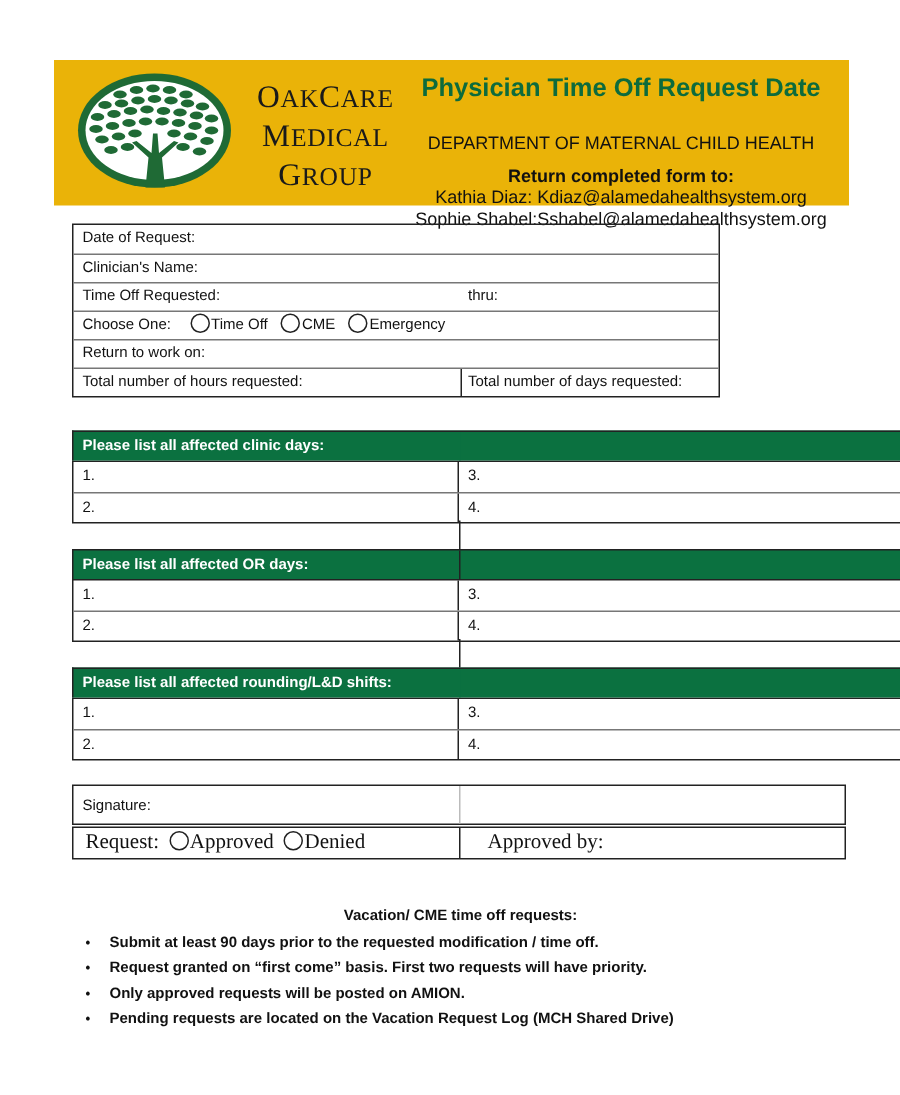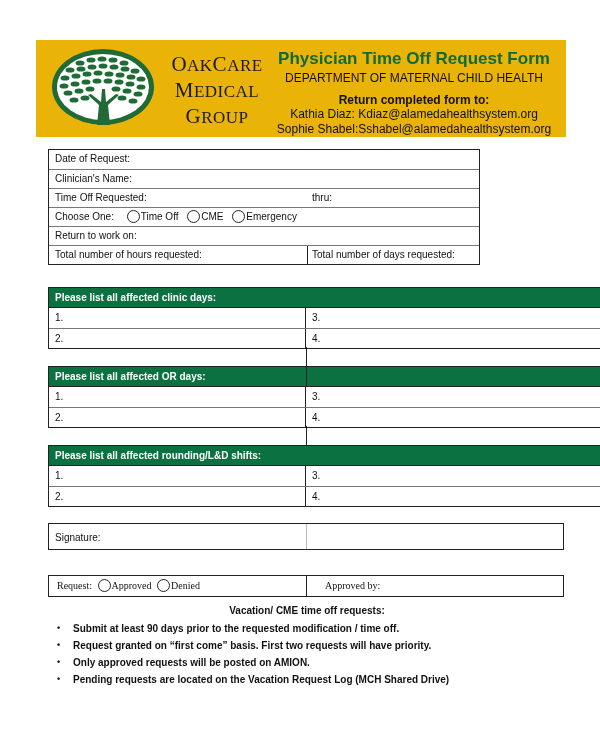--- a/index.html
+++ b/index.html
@@ -6,21 +6,21 @@
   body { width:600px; height:730px; background:#ffffff; position:relative; overflow:hidden;
          font-family:"Liberation Sans", sans-serif; color:#111; }
   .banner { position:absolute; left:36px; top:40px; width:530px; height:97px; background:#eab308; }
   .logo { position:absolute; left:14px; top:7px; width:106px; height:80px; }
   .brand { position:absolute; left:131px; top:12px; width:100px; font-family:"Liberation Serif", serif;
            color:#1a1a1a; line-height:24px; text-align:center; }
   .brand .line { display:block; font-size:17px; letter-spacing:0.5px; }
   .brand .line .cap { font-size:21px; }
   .title-block { position:absolute; left:228px; top:8px; width:300px; text-align:center; }
   .form-title { font-size:17px; font-weight:bold; color:#0d6b3c; line-height:22px; }
-  .dept { font-size:12px; margin-top:0; line-height:16px; }
+  .dept { font-size:12px; margin-top:17px; line-height:16px; }
   .return { font-size:12px; font-weight:bold; margin-top:7px; line-height:14px; }
   .contact { font-size:12px; line-height:15px; }
 
   .tbl { position:absolute; left:48px; width:432px; border:1.3px solid #222; box-sizing:border-box; }
   .row { position:relative; height:19px; border-top:1.3px solid #777; box-sizing:border-box;
          font-size:10px; line-height:18px; padding-left:6px; }
   .row:first-child { border-top:none; }
   .row .rcol { position:absolute; left:258px; top:0; bottom:0; border-left:1.3px solid #222; padding-left:4px; }
   .row .thru { position:absolute; left:263px; top:0; }
   .radio { display:inline-block; width:13px; height:13px; border:1.2px solid #222; border-radius:50%;
@@ -34,22 +34,22 @@
   .sect .hdr.divided .split { border-left:1.3px solid #222; }
   .sect .body { border:1.3px solid #222; box-sizing:border-box; }
   .sect .r { position:relative; height:20px; border-top:1.3px solid #777; box-sizing:border-box; font-size:10px; line-height:19px; padding-left:6px; }
   .sect .r:first-child { border-top:none; }
   .sect .r .rcol { position:absolute; left:256px; top:0; bottom:0; border-left:1.3px solid #222; padding-left:6px; }
   .gapline { position:absolute; left:306px; width:0; border-left:1.3px solid #222; }
 
   .sig { position:absolute; left:48px; top:523px; width:516px; height:27px; border:1.3px solid #222; box-sizing:border-box;
          font-size:10px; line-height:27px; padding-left:6px; }
   .sig .faint { position:absolute; left:257px; top:0; bottom:0; border-left:1px solid #bbb; }
-  .appr { position:absolute; left:48px; top:575px; width:516px; height:22px; border:1.3px solid #222; box-sizing:border-box;
-          font-family:"Liberation Serif", serif; font-size:10px; line-height:20px; padding-left:8px; }
+  .appr { position:absolute; left:48px; top:551px; width:516px; height:22px; border:1.3px solid #222; box-sizing:border-box;
+          font-family:"Liberation Serif", serif; font-size:14px; line-height:20px; padding-left:8px; }
   .appr .rcol { position:absolute; left:257px; top:0; bottom:0; border-left:1.3px solid #222; padding-left:18px; }
   .appr .radio { margin:0 1px 2px 3px; }
 
   .notes { position:absolute; left:57px; top:603px; width:500px; font-size:10px; }
   .notes .nh { font-weight:bold; line-height:16px;text-align:center; }
   .notes ul { margin:1px 0 0 0; padding:0; list-style:none;font-weight:bold; }
   .notes li { position:relative; padding-left:16px; line-height:17px; }
   .notes li::before { content:"•"; position:absolute; left:0; font-size:9px; }
 </style>
 </head>
@@ -100,21 +100,21 @@
         <ellipse cx="83" cy="54" rx="4.5" ry="2.6"></ellipse>
       <path d="M47 78 L49 58 L38 48 L41 47 L51 55 L52 42 L55 42 L56 55 L66 47 L69 48 L58 58 L60 78 Z"></path>
     </g>
   </svg>
   <div class="brand">
     <span class="line"><span class="cap">O</span><span>AK</span><span class="cap">C</span><span>ARE</span></span>
     <span class="line"><span class="cap">M</span><span>EDICAL</span></span>
     <span class="line"><span class="cap">G</span><span>ROUP</span></span>
   </div>
   <div class="title-block">
-    <div class="form-title">Physician Time Off Request Form</div>
+    <div class="form-title">Physician Time Off Request Date</div>
     <div class="dept">DEPARTMENT OF MATERNAL CHILD HEALTH</div>
     <div class="return">Return completed form to:</div>
     <div class="contact">Kathia Diaz: Kdiaz@alamedahealthsystem.org</div>
     <div class="contact">Sophie Shabel:Sshabel@alamedahealthsystem.org</div>
   </div>
 </div>
 
 <div class="tbl" style="top:149px;">
   <div class="row"><span>Date of Request:</span></div>
   <div class="row"><span>Clinician's Name:</span></div>

